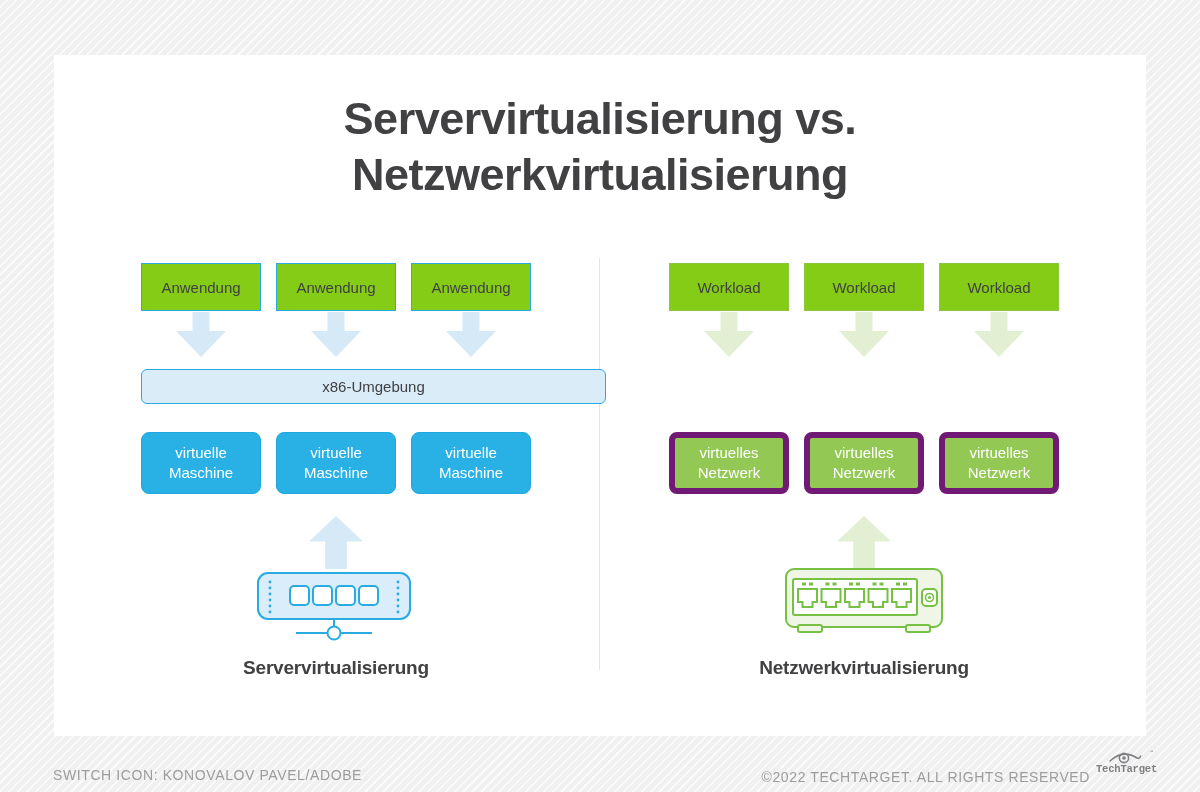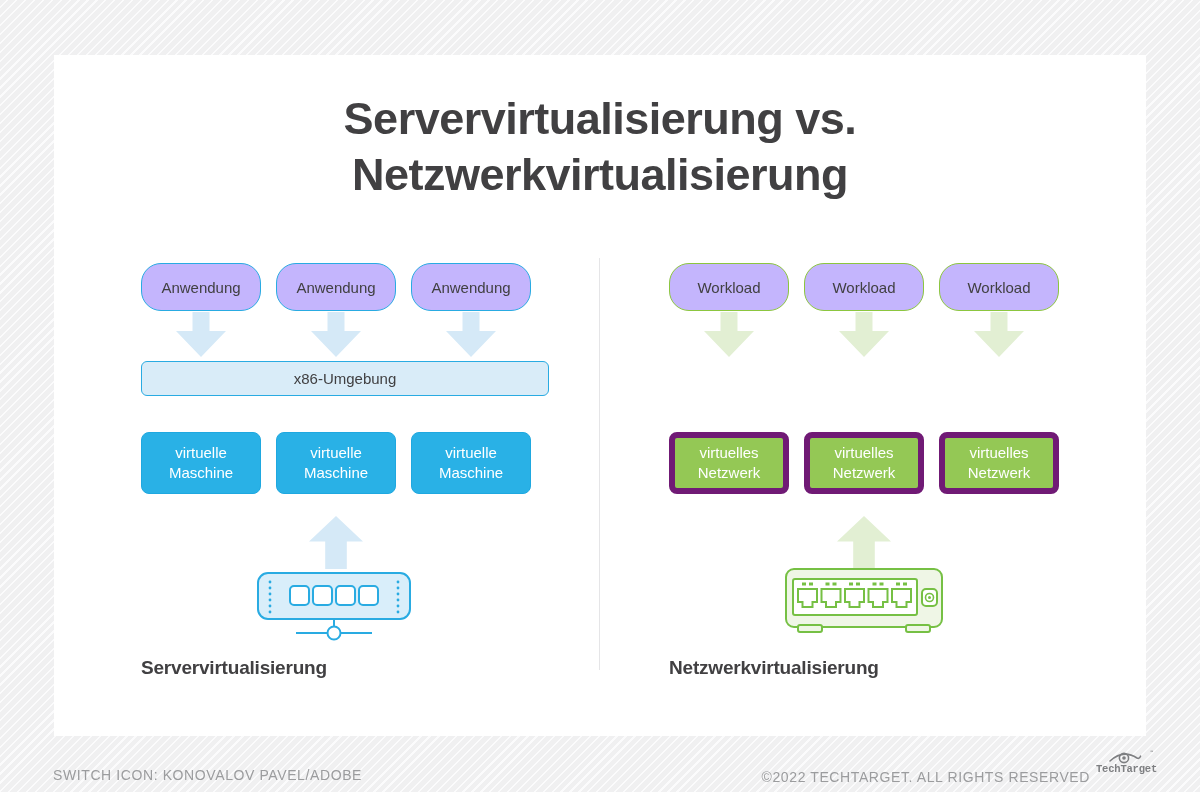--- a/index.html
+++ b/index.html
@@ -20,41 +20,41 @@
     font-size:45px; line-height:1.24; font-weight:bold; letter-spacing:-0.5px;
     color:var(--ink,#414042); white-space:pre-line;
   }
   .divider {
     position:absolute; left:545px; top:203px; width:1px; height:412px;
     background:#e5e5e7;
   }
 
   
   .obox {
-    position:absolute; width:120px; height:48px; border-radius:20px;
-    background:#c4b5fd; display:flex; align-items:center; justify-content:center;
+    position:absolute; width:120px; height:48px; border-radius:0;
+    background:#84cc16; display:flex; align-items:center; justify-content:center;
     font-size:15px; color:var(--ink,#414042);
   }
   .obox.b { border:1.5px solid var(--blue,#29ABE2); }
   .obox.g { border:1.5px solid var(--green,#8CC63F); }
 
   
   .sbox {
     position:absolute; width:120px; height:62px; border-radius:8px;
     display:flex; align-items:center; justify-content:center; text-align:center;
     font-size:15px; line-height:1.35; color:#ffffff; white-space:pre-line;margin-top:28px;
   }
   .sbox.b { background:var(--blue-solid,#29B1E6); border:1px solid #1fa8e0; }
   .sbox.g { background:var(--green-solid,#94C855); border:6px solid #701a75; }
 
   
   .bar {
-    position:absolute; width:408px; border-radius:6px;
+    position:absolute; width:465px; border-radius:6px;
     display:flex; align-items:center; justify-content:center;
-    font-size:15px; color:var(--ink,#414042);
+    font-size:15px; color:var(--ink,#414042);margin-top:8px;
   }
   .bar.b { background:var(--blue-light,#D9ECF8); border:1px solid var(--blue,#29ABE2); }
   .bar.g { background:var(--green-light,#E9F2DC); border:1px solid #a5cd7a; }
 
   
   .dar {
     position:absolute; top:257px; width:50px; height:45px;
     clip-path:polygon(33% 0, 67% 0, 67% 42%, 100% 42%, 50% 100%, 0 42%, 33% 42%);
   }
   .dar.b { background:var(--blue-arrow,#D5E9F7); }
@@ -73,21 +73,21 @@
   .a1{left:122px}.a2{left:257px}.a3{left:392px}
   .a4{left:650px}.a5{left:785px}.a6{left:920px}
   .ua-l{left:255px} .ua-r{left:783px}
   .bar-l{left:87px} .bar-r{left:615px}
 
   .device { position:absolute; }
   .dev-server { left:202px; top:514px; }
   .dev-switch { left:730px; top:512px; }
 
   .caption {
-    position:absolute; top:602px; width:390px; text-align:left;
+    position:absolute; top:602px; width:390px; text-align:center;
     font-size:19px; font-weight:bold; color:var(--ink,#414042);
     letter-spacing:-0.2px;
   }
   .caption-l{left:87px} .caption-r{left:615px}
 
   
   .credit, .copyright {
     position:absolute; font-size:14px; letter-spacing:0.6px;
     color:var(--footer-gray,#9B9C9E); text-transform:uppercase;
   }

